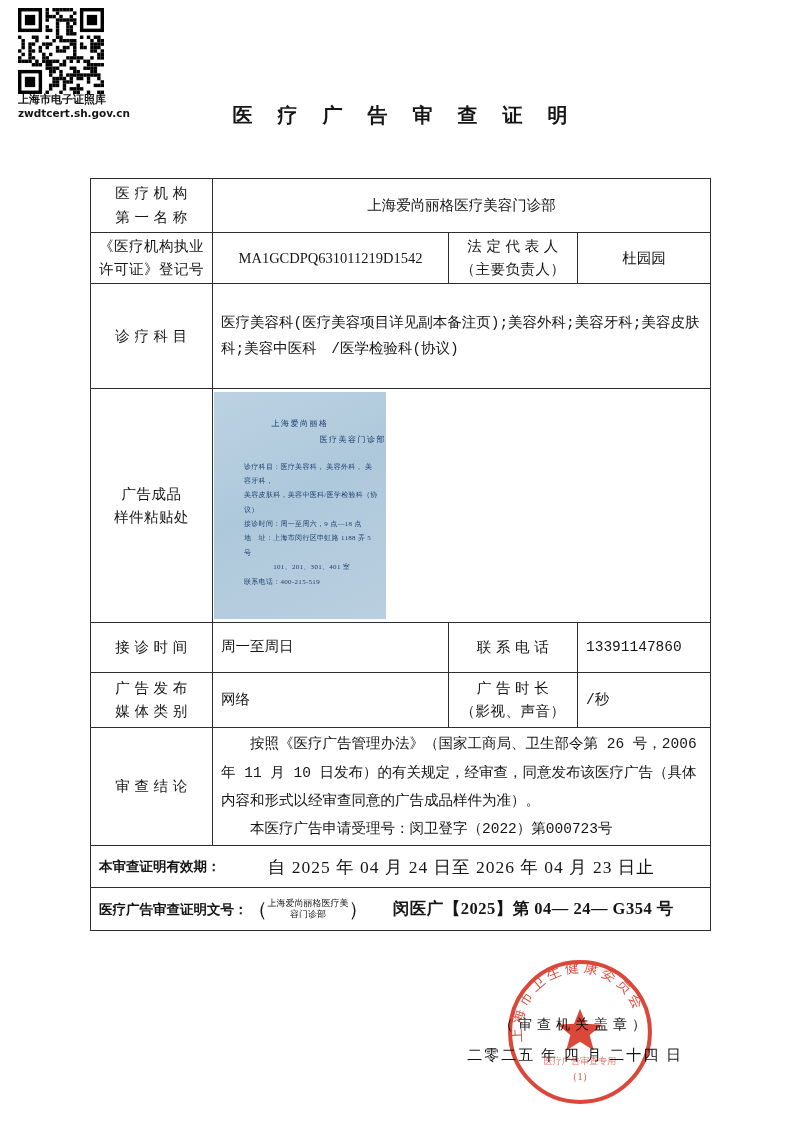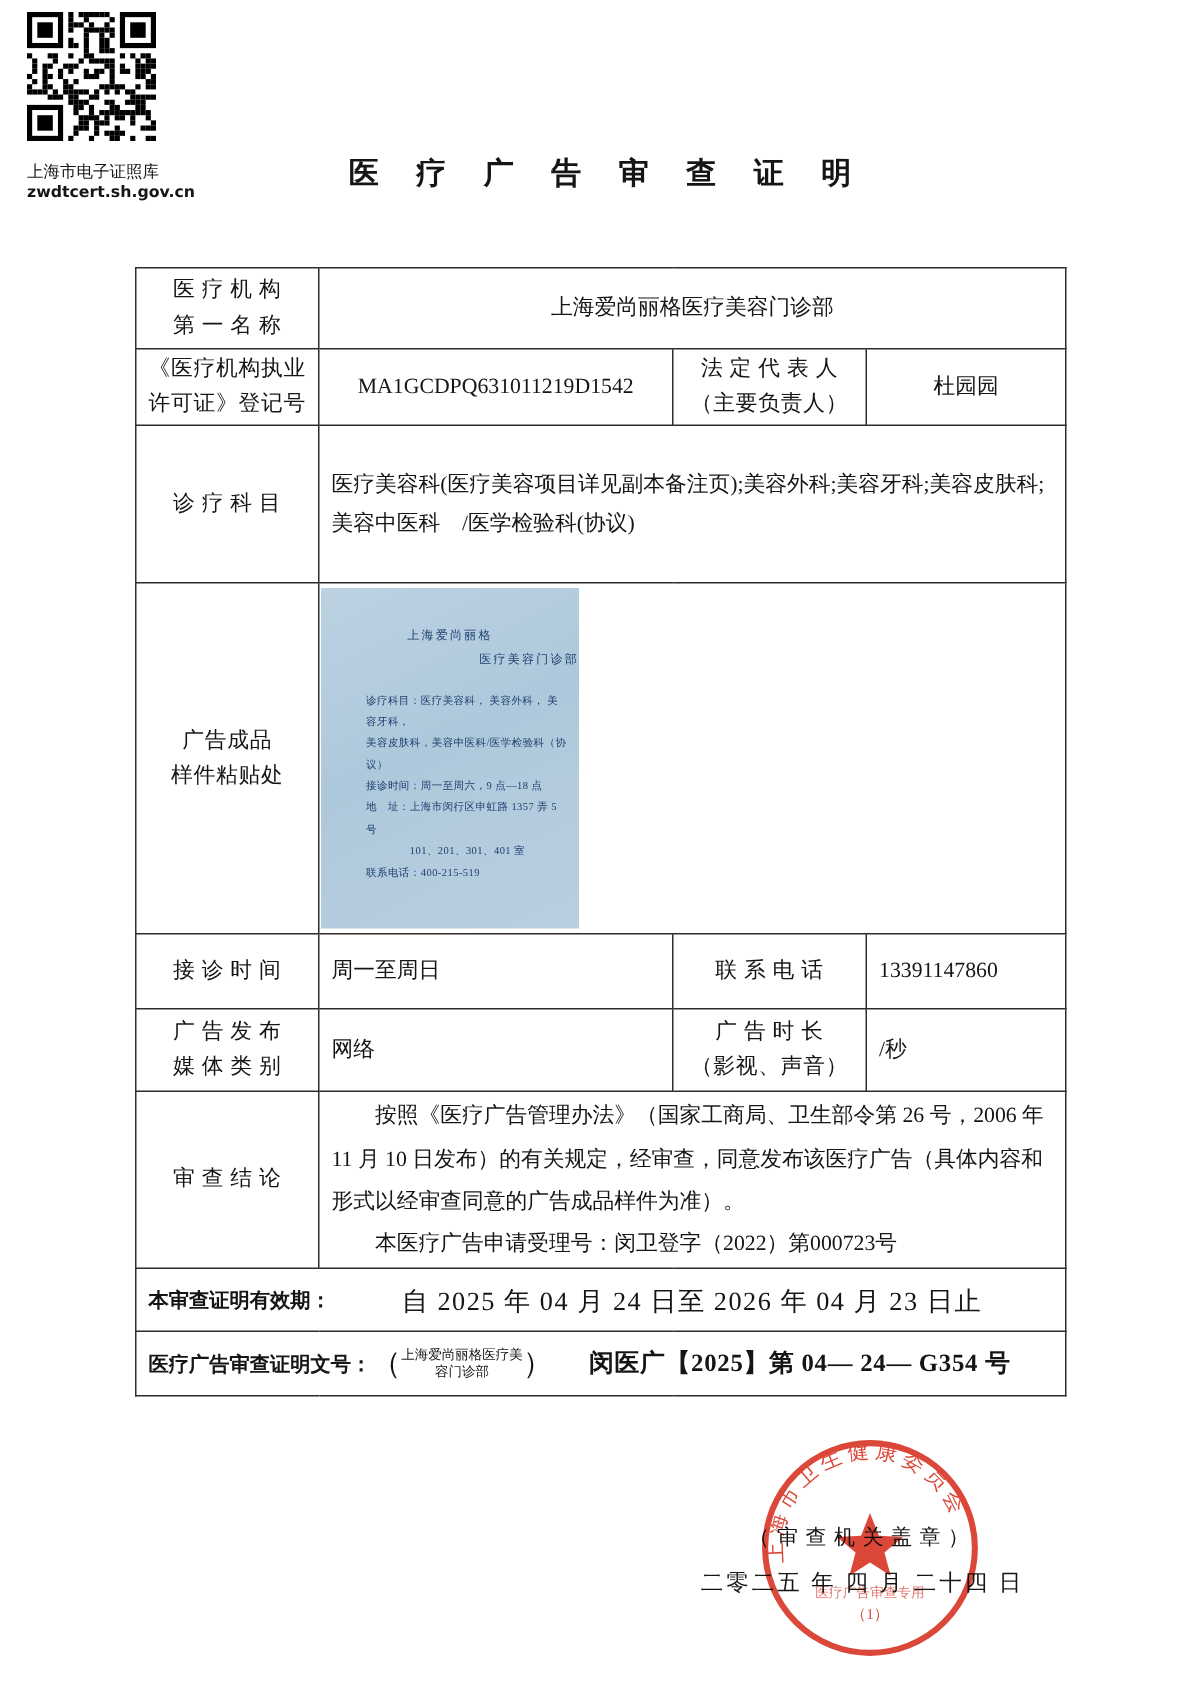--- a/index.html
+++ b/index.html
@@ -4,39 +4,39 @@
 <style>
   html,body{margin:0;padding:0;}
   body{
     width:800px;height:1131px;position:relative;background:#ffffff;
     font-family:"Liberation Serif","DejaVu Serif",serif;color:#151515;
     overflow:hidden;
   }
   
   .qr-wrap{position:absolute;left:18px;top:8px;width:120px;}
   .qr-wrap svg{width:86px;height:86px;display:block;}
-  .qr-cap1{font-family:"DejaVu Sans","Liberation Sans",sans-serif;font-weight:normal;font-size:11px;line-height:1.15;margin-top:15px;}
+  .qr-cap1{font-family:"DejaVu Sans","Liberation Sans",sans-serif;font-weight:bold;font-size:11px;line-height:1.15;margin-top:0;}
   .qr-cap2{font-family:"DejaVu Sans","Liberation Sans",sans-serif;font-weight:bold;font-size:10.5px;line-height:1.15;}
   
   .doc-title{
     position:absolute;top:102px;left:0;width:100%;text-align:center;
     font-size:20px;font-weight:bold;letter-spacing:10px;text-indent:10px;
   }
   
   table.cert{
     position:absolute;left:90px;top:178px;width:620px;
     border-collapse:collapse;table-layout:fixed;
   }
   table.cert td{
     border:1px solid #2d2d2d;padding:2px 8px;font-size:14.5px;
     vertical-align:middle;line-height:1.6;
   }
   td.lab{text-align:center;white-space:pre-line;padding:2px 4px;letter-spacing:0.5px;}
   td.ctr{text-align:center;}
-  td.lft{text-align:left;}
+  td.lft{text-align:left;font-family:Liberation Mono, monospace;}
   .big-cell{font-size:15px;}
   
   td.paste{padding:0;position:relative;}
   .ad-sample{
     position:absolute;left:1px;top:3px;width:172px;height:227px;
     background:linear-gradient(155deg,#bcd2e3 0%,#aec8db 45%,#b9cfe0 100%);
     color:#1d3f6e;overflow:hidden;
   }
   .ad-sample .t1{margin-top:24px;text-align:center;font-size:8px;letter-spacing:1.5px;line-height:1.9;}
   .ad-sample .t2{text-align:right;font-size:8px;letter-spacing:1.5px;line-height:1.9;}
@@ -318,21 +318,21 @@
     <td class="lab">广告成品
 样件粘贴处</td>
     <td class="paste" colspan="3">
       <div class="ad-sample">
         <div class="t1">上海爱尚丽格</div>
         <div class="t2">医疗美容门诊部</div>
         <div class="body">
           <div>诊疗科目：医疗美容科， 美容外科， 美容牙科，</div>
           <div>美容皮肤科，美容中医科/医学检验科（协议）</div>
           <div>接诊时间：周一至周六，9 点—18 点</div>
-          <div>地　址：上海市闵行区申虹路 1357 弄 5 号</div>
+          <div>地　址：上海市闵行区申虹路 1188 弄 5 号</div>
           <div>　　　　101、201、301、401 室</div>
           <div>联系电话：400-215-519</div>
         </div>
       </div>
     </td>
   </tr>
   <tr style="height:50px">
     <td class="lab">接 诊 时 间</td>
     <td class="lft big-cell">周一至周日</td>
     <td class="lab">联 系 电 话</td>

